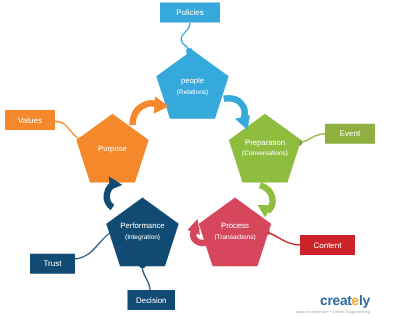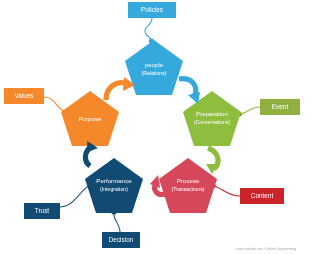--- a/index.html
+++ b/index.html
@@ -181,16 +181,17 @@
     </g>
 
     <g>
       <rect x="4" y="88" width="40" height="16" fill="#F4882A"></rect>
       <text class="box-label" x="24" y="96.5">Values</text>
     </g>
 
   </svg>
 
   <div class="logo-wrap">
+    <span class="logo-main"><span>creat</span><span class="accent-y">e</span><span>ly</span></span>
     <span class="logo-tag">www.creately.com • Online Diagramming</span>
   </div>
 
 </div>
 
 </body></html>

